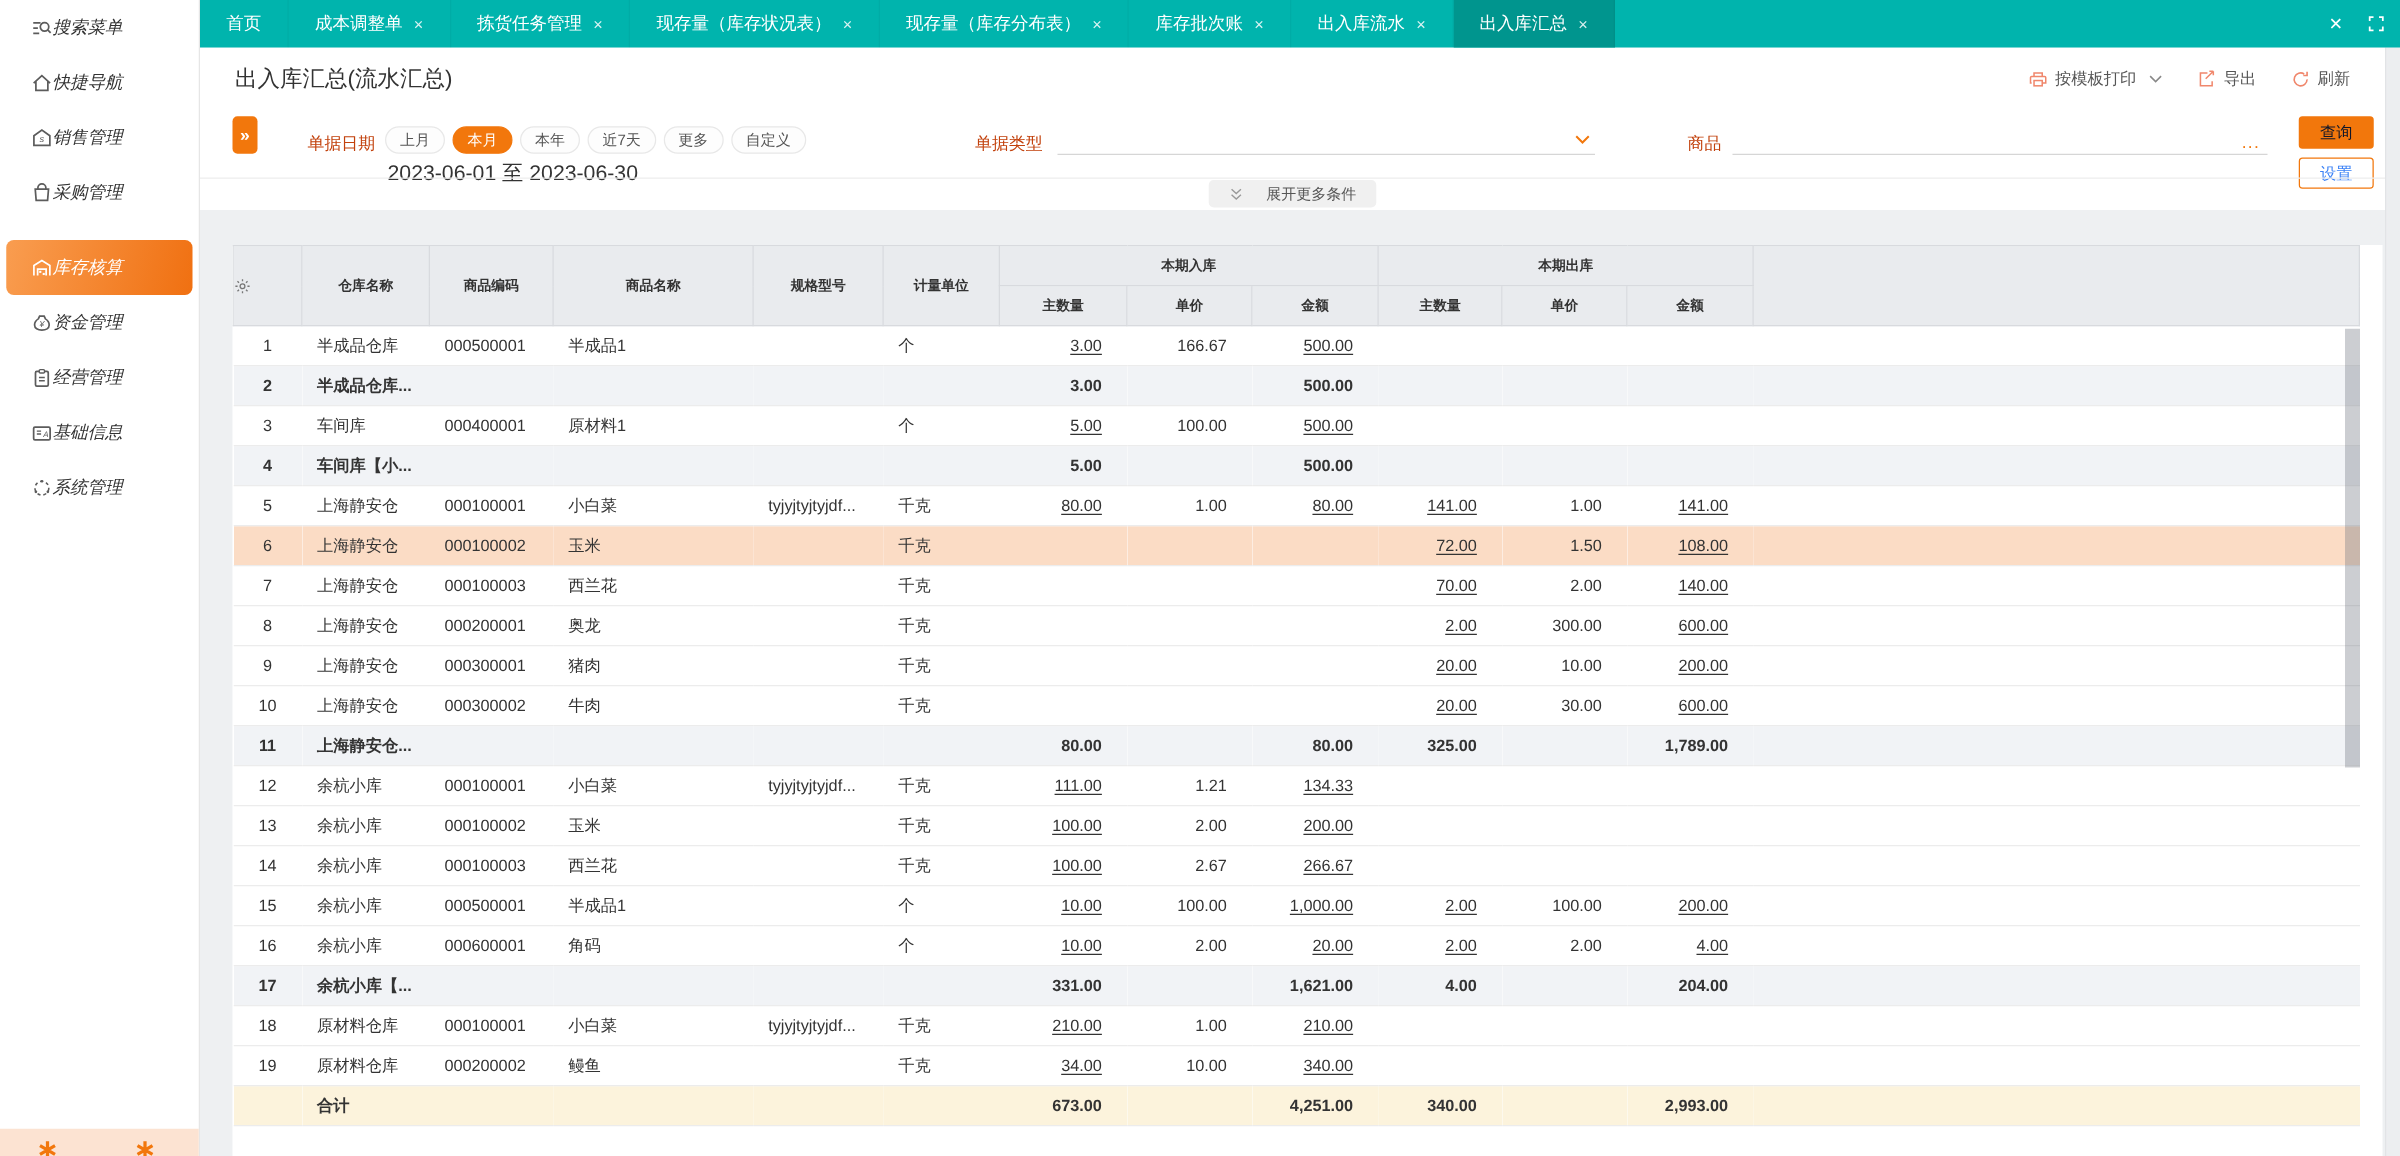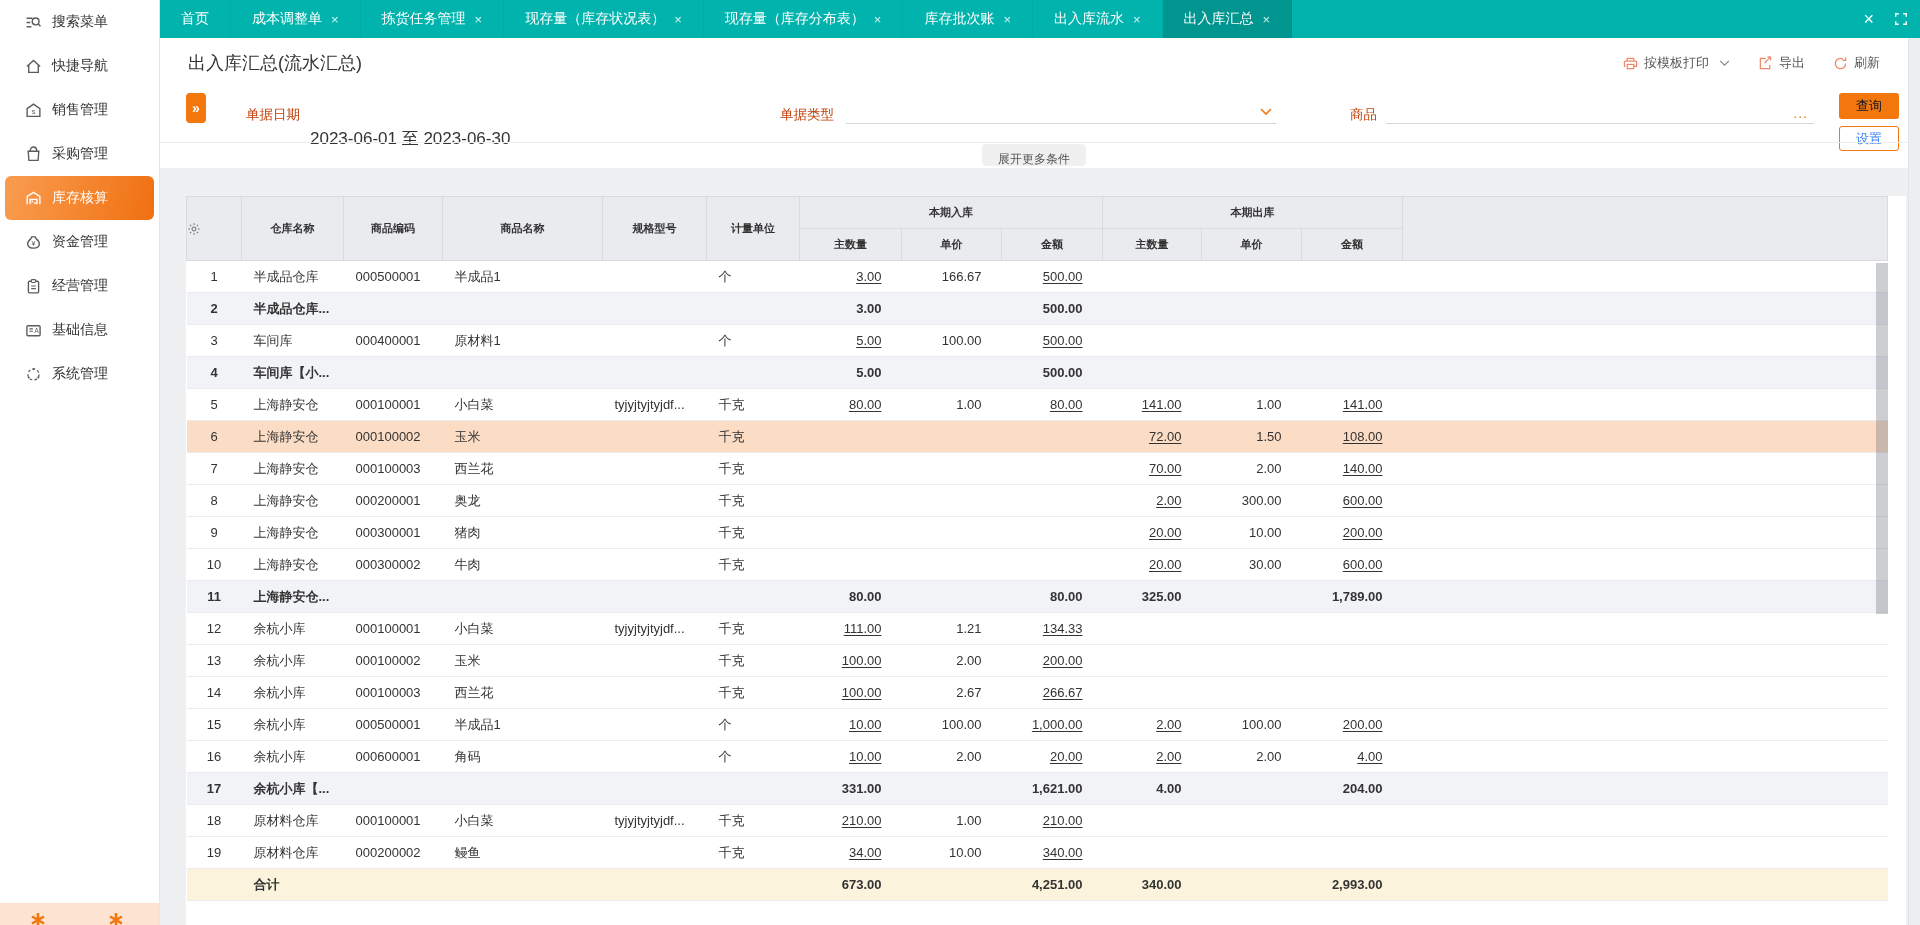--- a/index.html
+++ b/index.html
@@ -2,23 +2,23 @@
 <html><head>
 <meta charset="utf-8">
 <style>
   * { margin:0; padding:0; box-sizing:border-box; }
   html,body { width:1920px; height:925px; overflow:hidden; }
   body { position:relative; background:#eef0f2; font-family:"Liberation Sans","DejaVu Sans",sans-serif; color:#333; }
   svg { display:block; }
 
   
   .sidebar { position:absolute; left:0; top:0; width:160px; height:925px; background:#fff; border-right:1px solid #e6e6e6; z-index:6; }
-  .side-item { height:44px; margin:0 5px; padding-left:19px; display:flex; align-items:center; gap:10px; font-size:14px; color:#333; border-radius:6px; cursor:pointer; }
+  .side-item { height:44px; margin:0 5px; padding-left:19px; display:flex; align-items:center; font-size:14px; color:#333; border-radius:6px; cursor:pointer;font-style:italic; }
   .side-item .s-icon { width:18px; height:18px; display:flex; align-items:center; justify-content:center; }
-  .side-item.active { background:linear-gradient(105deg,#f99d50,#f07011); color:#fff; }
+  .side-item.active { background:linear-gradient(105deg,#f99d50,#f07011); color:#fff;margin-top:16px; }
   .sidebar-bottom { position:absolute; left:0; bottom:0; width:159px; height:22px; background:#fce3d2; overflow:hidden; }
   .orn { position:absolute; top:9px; }
 
   
   .tabbar { position:absolute; left:160px; top:0; right:0; height:38px; background:#00b4ad; display:flex; align-items:stretch; z-index:5; }
   .tab { display:flex; align-items:center; gap:9px; padding:0 21px; font-size:14px; color:#fff; cursor:pointer; border-right:1px solid rgba(0,0,0,0.04); white-space:nowrap; }
   .tab.active { background:#00958e; }
   .tab-close { font-size:13px; opacity:.85; }
   .win-controls { margin-left:auto; display:flex; align-items:center; gap:20px; padding-right:12px; color:#fff; }
   .win-close { font-size:18px; line-height:1; cursor:pointer; }
@@ -37,21 +37,21 @@
   .pill-row { position:absolute; left:148px; top:13px; display:flex; gap:6px; }
   .pill { height:22px; padding:0 11px; border-radius:11px; border:1px solid #e8e8e8; background:#fdfdfd; color:#555; font-size:12px; display:flex; align-items:center; cursor:pointer; }
   .pill.active { background:#f2770c; border-color:#f2770c; color:#fff; }
   .date-range { position:absolute; left:150px; top:39px; font-size:17px; color:#333; }
   .u-input { position:absolute; height:26px; border-bottom:1px solid #d6d6d6; cursor:text; }
   .u-input .chev-dn { position:absolute; right:4px; bottom:7px; }
   .u-input .more-dots { position:absolute; right:6px; bottom:2px; color:#f2770c; font-size:14px; letter-spacing:1px; cursor:pointer; }
   .btn-query { position:absolute; left:1679px; top:5px; width:60px; height:26px; background:#f2770c; color:#0f172a; border:none; border-radius:3px; font-size:13px; cursor:pointer; font-family:inherit; }
   .btn-settings { position:absolute; left:1679px; top:38px; width:60px; height:25px; background:#fff; color:#3b82f6; border:1px solid #f2770c; border-radius:3px; font-size:13px; cursor:pointer; font-family:inherit; }
   .filter-divider { position:absolute; left:0; right:0; top:54px; border-top:1px solid #ededed; }
-  .expand-pill { position:absolute; left:50%; transform:translateX(-50%); top:56px; height:22px; padding:0 16px; background:#f0f0f0; border-radius:4px; display:flex; align-items:center; gap:7px; font-size:12px; color:#555; cursor:pointer;flex-direction:column; }
+  .expand-pill { position:absolute; left:50%; transform:translateX(-50%); top:56px; height:22px; padding:0 16px; background:#f0f0f0; border-radius:4px; display:flex; align-items:center; gap:18px; font-size:12px; color:#555; cursor:pointer; }
 
   
   .tablepanel { position:absolute; left:186px; top:196px; width:1720px; height:729px; background:#fff; overflow:hidden; }
   table { width:1702px; border-collapse:collapse; table-layout:fixed; font-size:13px; color:#333; }
   thead th { background:#e9ebee; border:1px solid #d8dade; height:32px; font-weight:bold; font-size:11px; color:#333; text-align:center; }
   tbody td { height:32px; border-bottom:1px solid #ececec; white-space:nowrap; overflow:hidden; }
   td.c { text-align:center; color:#333; }
   td.l { text-align:left; padding-left:12px; }
   td.n { text-align:right; padding-right:20px; }
   tr.group { background:#f1f3f6; font-weight:bold; }
@@ -237,20 +237,28 @@
           <path d="M13.5 8A5.5 5.5 0 1 1 11 3.4M13.5 1.5v3.2h-3.2" stroke="#f0876c" stroke-width="1.4" fill="none"></path>
         </svg>
       <span>刷新</span>
     </span>
   </div>
 </div>
 
 <div class="filterpanel">
   <div class="collapse-btn">»</div>
   <span class="f-label" style="left:86px; top:18px">单据日期</span>
+  <div class="pill-row">
+      <div class="pill">上月</div>
+      <div class="pill active">本月</div>
+      <div class="pill">本年</div>
+      <div class="pill">近7天</div>
+      <div class="pill">更多</div>
+      <div class="pill">自定义</div>
+    </div>
   <span class="date-range">2023-06-01 至 2023-06-30</span>
 
   <span class="f-label" style="left:620px; top:18px">单据类型</span>
   <div class="u-input" style="left:686px; top:10px; width:430px">
     <span class="chev-dn">
       <svg width="12" height="8" viewBox="0 0 12 8">
           <path d="M1 1l5 5 5-5" stroke="#f2770c" stroke-width="1.6" fill="none"></path>
         </svg>
     </span>
   </div>

